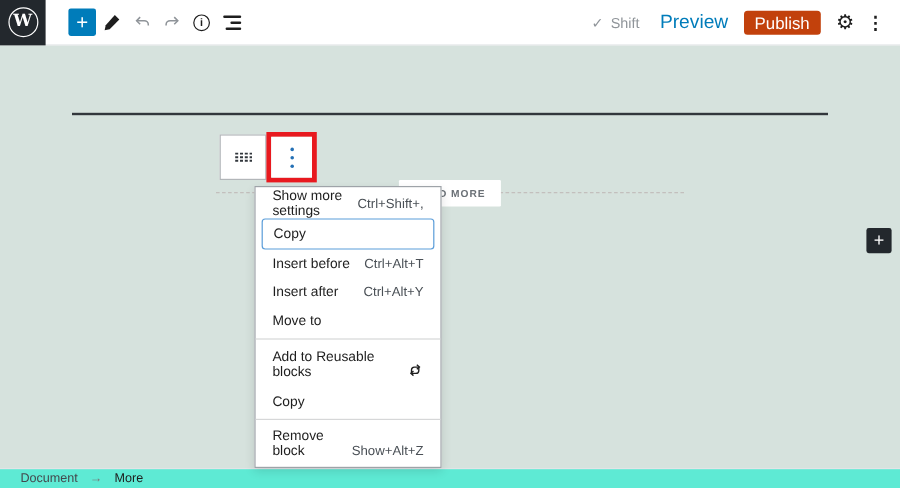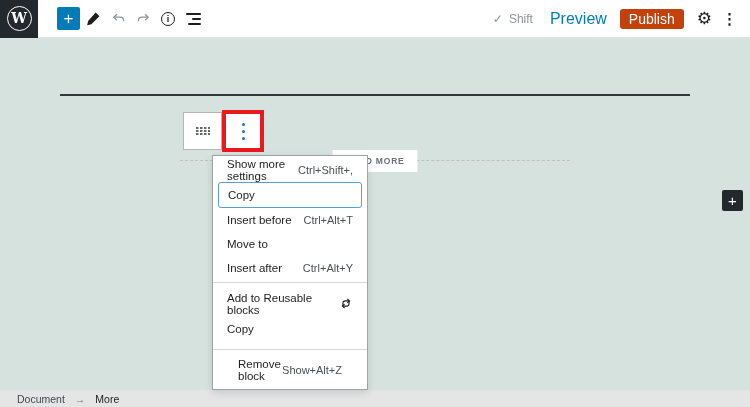--- a/index.html
+++ b/index.html
@@ -59,34 +59,34 @@
   .readmore .pill { position: absolute; left: 50%; top: 50%; transform: translate(-50%,-50%);
                     background: #fff; color: #6a7076; font-size: 8.5px; font-weight: bold;
                     letter-spacing: 0.8px; padding: 6px 13px; border-radius: 1px; white-space: nowrap;
                     cursor: pointer; }
 
   
   .menu { position: absolute; left: 212px; top: 117px; width: 156px; background: #fff;
           border: 1px solid #9ea3a8; box-shadow: 0 3px 8px rgba(0,0,0,.12); z-index: 5; }
   .menu-section { padding: 2px 0; border-bottom: 1px solid #d6d7d8; }
   .menu-section.grp2 { padding: 8px 0; }
-  .menu-section.grp3 { padding: 7px 11px; border-bottom: none; }
+  .menu-section.grp3 { padding: 7px 0; border-bottom: none; }
   .menu-item { height: 24px; display: flex; align-items: center; justify-content: space-between;
                padding: 0 14px; font-size: 11.5px; color: #1e1e1e; cursor: pointer; }
-  .grp2 .menu-item, .grp3 .menu-item { height: 25px; }
+  .grp2 .menu-item, .grp3 .menu-item { height: 25px; align-items: flex-end; }
   .menu-item .shortcut { color: #4a5056; font-size: 11px; }
   .menu-item.focused { margin: 0 5px; padding: 0 9px; border: 1.5px solid #5b9dd9;
                        border-radius: 3px; height: 26px; }
 
   .appender { position: absolute; left: 722px; top: 152px; width: 21px; height: 21px;
               background: #23282d; border: none; border-radius: 2px; color: #fff; font-size: 15px;
               line-height: 1; display: flex; align-items: center; justify-content: center; cursor: pointer; }
 
   
-  .breadcrumb { flex: 0 0 17px; height: 17px; background: #e5e5e5; border-top: 1px solid #e2e4e7;
+  .breadcrumb { flex: 0 0 17px; height: 17px; background: #5eead4; border-top: 1px solid #e2e4e7;
                 display: flex; align-items: center; gap: 10px; padding-left: 17px; font-size: 10.5px; }
   .crumb-1 { color: #44494e; background: none; border: none; font-size: 10.5px; cursor: pointer; }
   .crumb-sep { color: #757575; }
   .crumb-2 { color: #1e1e1e; }
 </style>
 </head>
 <body>
 
 <div class="app">
 
@@ -176,25 +176,25 @@
           <span class="shortcut">Ctrl+Shift+,</span>
         </div>
         <div class="menu-item focused">
           <span>Copy</span>
         </div>
         <div class="menu-item">
           <span>Insert before</span>
           <span class="shortcut">Ctrl+Alt+T</span>
         </div>
         <div class="menu-item">
-          <span>Move to</span>
-        </div>
-        <div class="menu-item">
           <span>Insert after</span>
           <span class="shortcut">Ctrl+Alt+Y</span>
+        </div>
+        <div class="menu-item">
+          <span>Move to</span>
         </div>
       </div>
       <div class="menu-section grp2">
         <div class="menu-item">
           <span>Add to Reusable blocks</span>
           <svg width="15" height="15" viewBox="0 0 16 16" fill="none" stroke="#1e1e1e" stroke-width="1.3">
             <path d="M4.5 10.5 V7.8 A2.8 2.8 0 0 1 7.3 5 H11.5"></path>
             <path d="M9.6 2.8 L12.1 5 L9.6 7.2"></path>
             <path d="M11.5 5.5 V8.2 A2.8 2.8 0 0 1 8.7 11 H4.5"></path>
             <path d="M6.4 8.8 L3.9 11 L6.4 13.2"></path>

